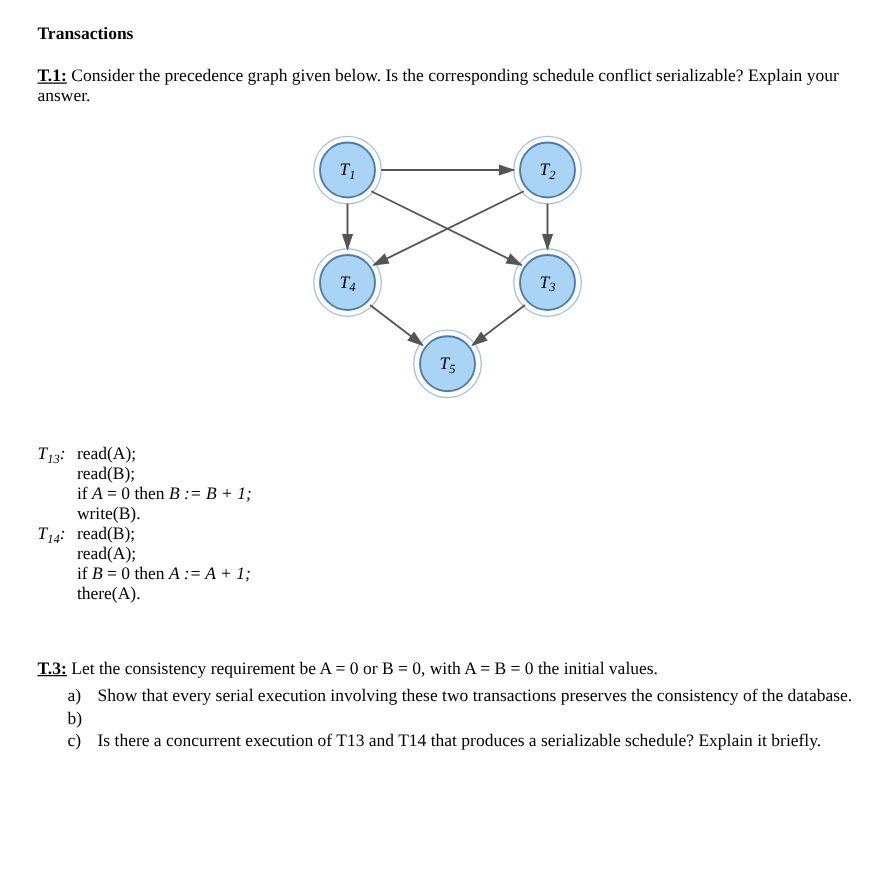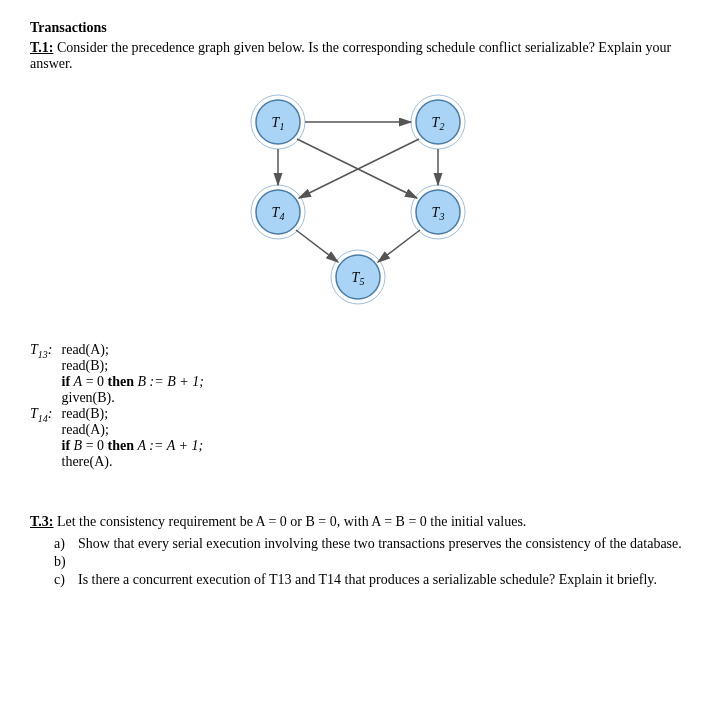--- a/index.html
+++ b/index.html
@@ -7,21 +7,21 @@
       font-size: 14px;
       margin: 0;
       padding: 20px 30px;
       width: 716px;
       box-sizing: border-box;
       color: #000;
       background: #fff;
     }
     .heading {
       font-weight: bold;
-      margin-bottom: 4px;
+      margin-bottom: 18px;
     }
     .qlabel {
       font-weight: bold;
       text-decoration: underline;
     }
     .qtext {
       margin-top: 0;
       margin-bottom: 6px;
     }
     svg {
@@ -80,21 +80,21 @@
       margin: 4px 0 0 24px;
     }
     .t3list .item {
       display: flex;
       margin-bottom: 2px;
     }
     .t3list .letter {
       width: 24px;
       flex-shrink: 0;
     }
-    .boldinline { font-weight: bold; }
+    .boldinline { font-weight: normal; }
     .italicinline { font-style: italic; }
   </style>
 </head>
 <body>
 
 <div class="heading">Transactions</div>
 
 <p class="qtext">
   <span class="qlabel">T.1:</span>
   <span>Consider the precedence graph given below. Is the corresponding schedule conflict serializable? Explain your answer.</span>
@@ -145,21 +145,21 @@
 
 <div class="t2block">
 
   <div class="tcode">
     <div>
       <span class="tlabel"><span class="italicinline">T</span><span class="subnum">13</span><span>:</span></span>
       <span class="tbody">
         <span class="line">read(A);</span><br>
         <span class="line">read(B);</span><br>
         <span class="line"><span class="boldinline">if </span><span class="italicinline">A</span><span> = 0 </span><span class="boldinline">then </span><span class="italicinline">B := B + 1;</span></span><br>
-        <span class="line">given(B).</span>
+        <span class="line">write(B).</span>
       </span>
     </div>
     <div>
       <span class="tlabel"><span class="italicinline">T</span><span class="subnum">14</span><span>:</span></span>
       <span class="tbody">
         <span class="line">read(B);</span><br>
         <span class="line">read(A);</span><br>
         <span class="line"><span class="boldinline">if </span><span class="italicinline">B</span><span> = 0 </span><span class="boldinline">then </span><span class="italicinline">A := A + 1;</span></span><br>
         <span class="line">there(A).</span>
       </span>

